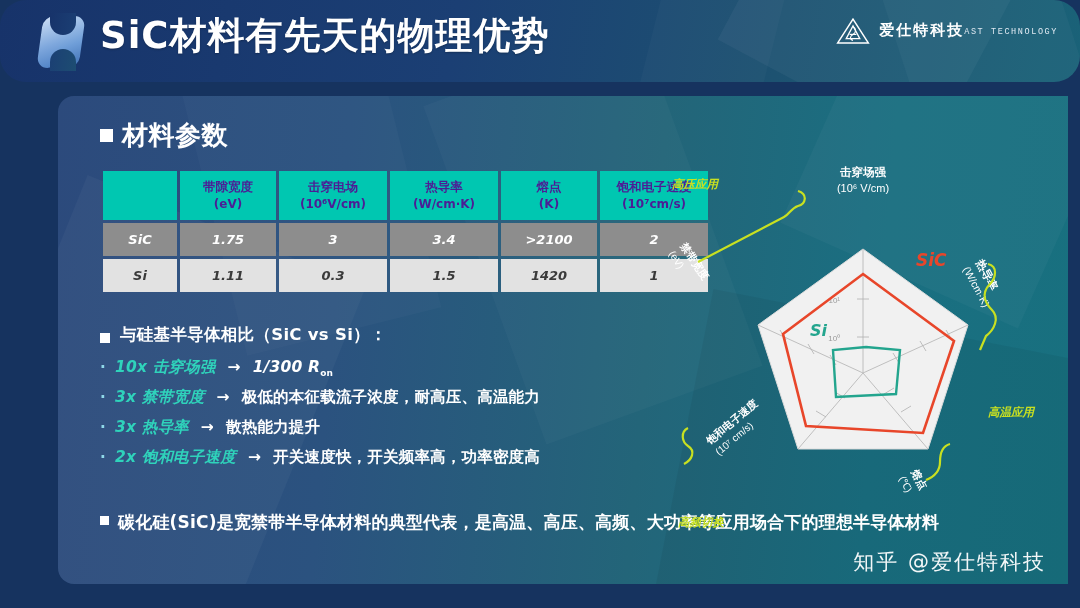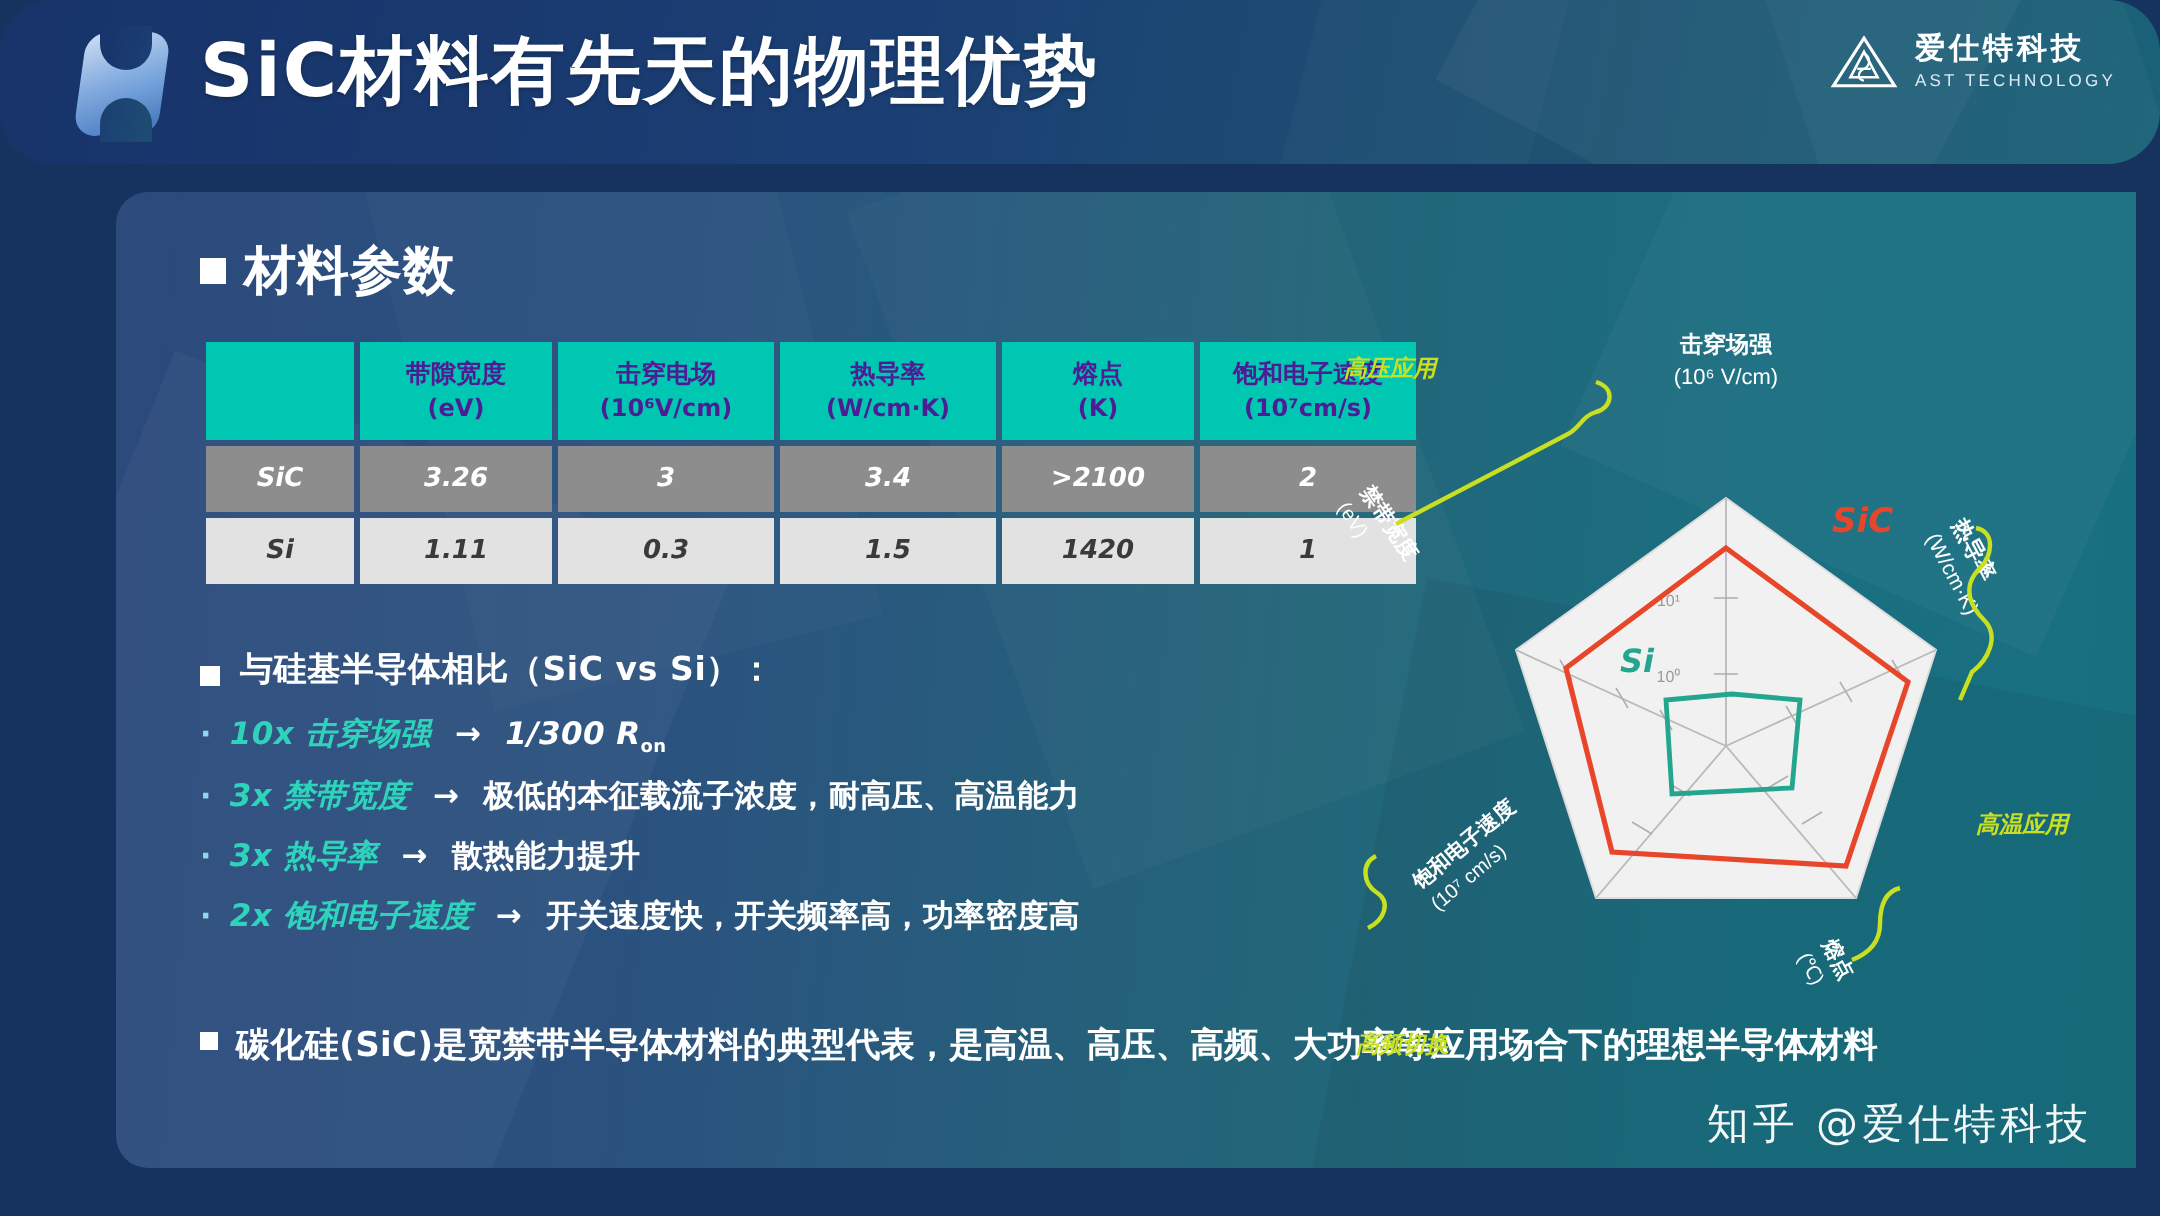--- a/index.html
+++ b/index.html
@@ -40,21 +40,21 @@
     background:linear-gradient(100deg,#1b3f74 0%,#1d4d72 100%);
   }
   .title{
     position:absolute;left:100px;top:11px;
     font-size:37px;font-weight:bold;color:#ffffff;letter-spacing:1px;
     text-shadow:0 1px 2px rgba(0,0,0,.25);
     font-family:"DejaVu Sans","Liberation Sans",sans-serif;
   }
   .brand{position:absolute;right:22px;top:16px;display:flex;align-items:center;gap:9px;}
   .brand-logo{width:34px;height:30px;}
-  .brand-txt{display:flex;flex-direction:column;line-height:1;}
+  .brand-txt{display:flex;line-height:1;font-family:Liberation Mono, monospace;}
   .brand-cn{font-size:15px;font-weight:bold;color:#fff;letter-spacing:2px;}
   .brand-en{font-size:8.5px;color:#dfe9f2;letter-spacing:1.6px;margin-top:4px;}
 
   
   .card{
     position:absolute;left:58px;top:96px;width:1010px;height:488px;
     border-radius:16px 0 0 16px;
     background:linear-gradient(95deg,#2c4a7c 0%,#2b527f 28%,#236579 58%,#1a6f81 80%,#18707f 100%);
     overflow:hidden;
   }
@@ -188,21 +188,21 @@
           <div>熔点</div>
               <div class="unit">(K)</div>
         </td>
         <td class="th cw2">
           <div>饱和电子速度</div>
               <div class="unit">(10⁷cm/s)</div>
         </td>
       </tr>
       <tr class="r1">
         <td>SiC</td>
-        <td>3.26</td>
+        <td>1.75</td>
         <td>3</td>
         <td>3.4</td>
         <td>&gt;2100</td>
         <td>2</td>
       </tr>
       <tr class="r2">
         <td>Si</td>
         <td>1.11</td>
         <td>0.3</td>
         <td>1.5</td>

